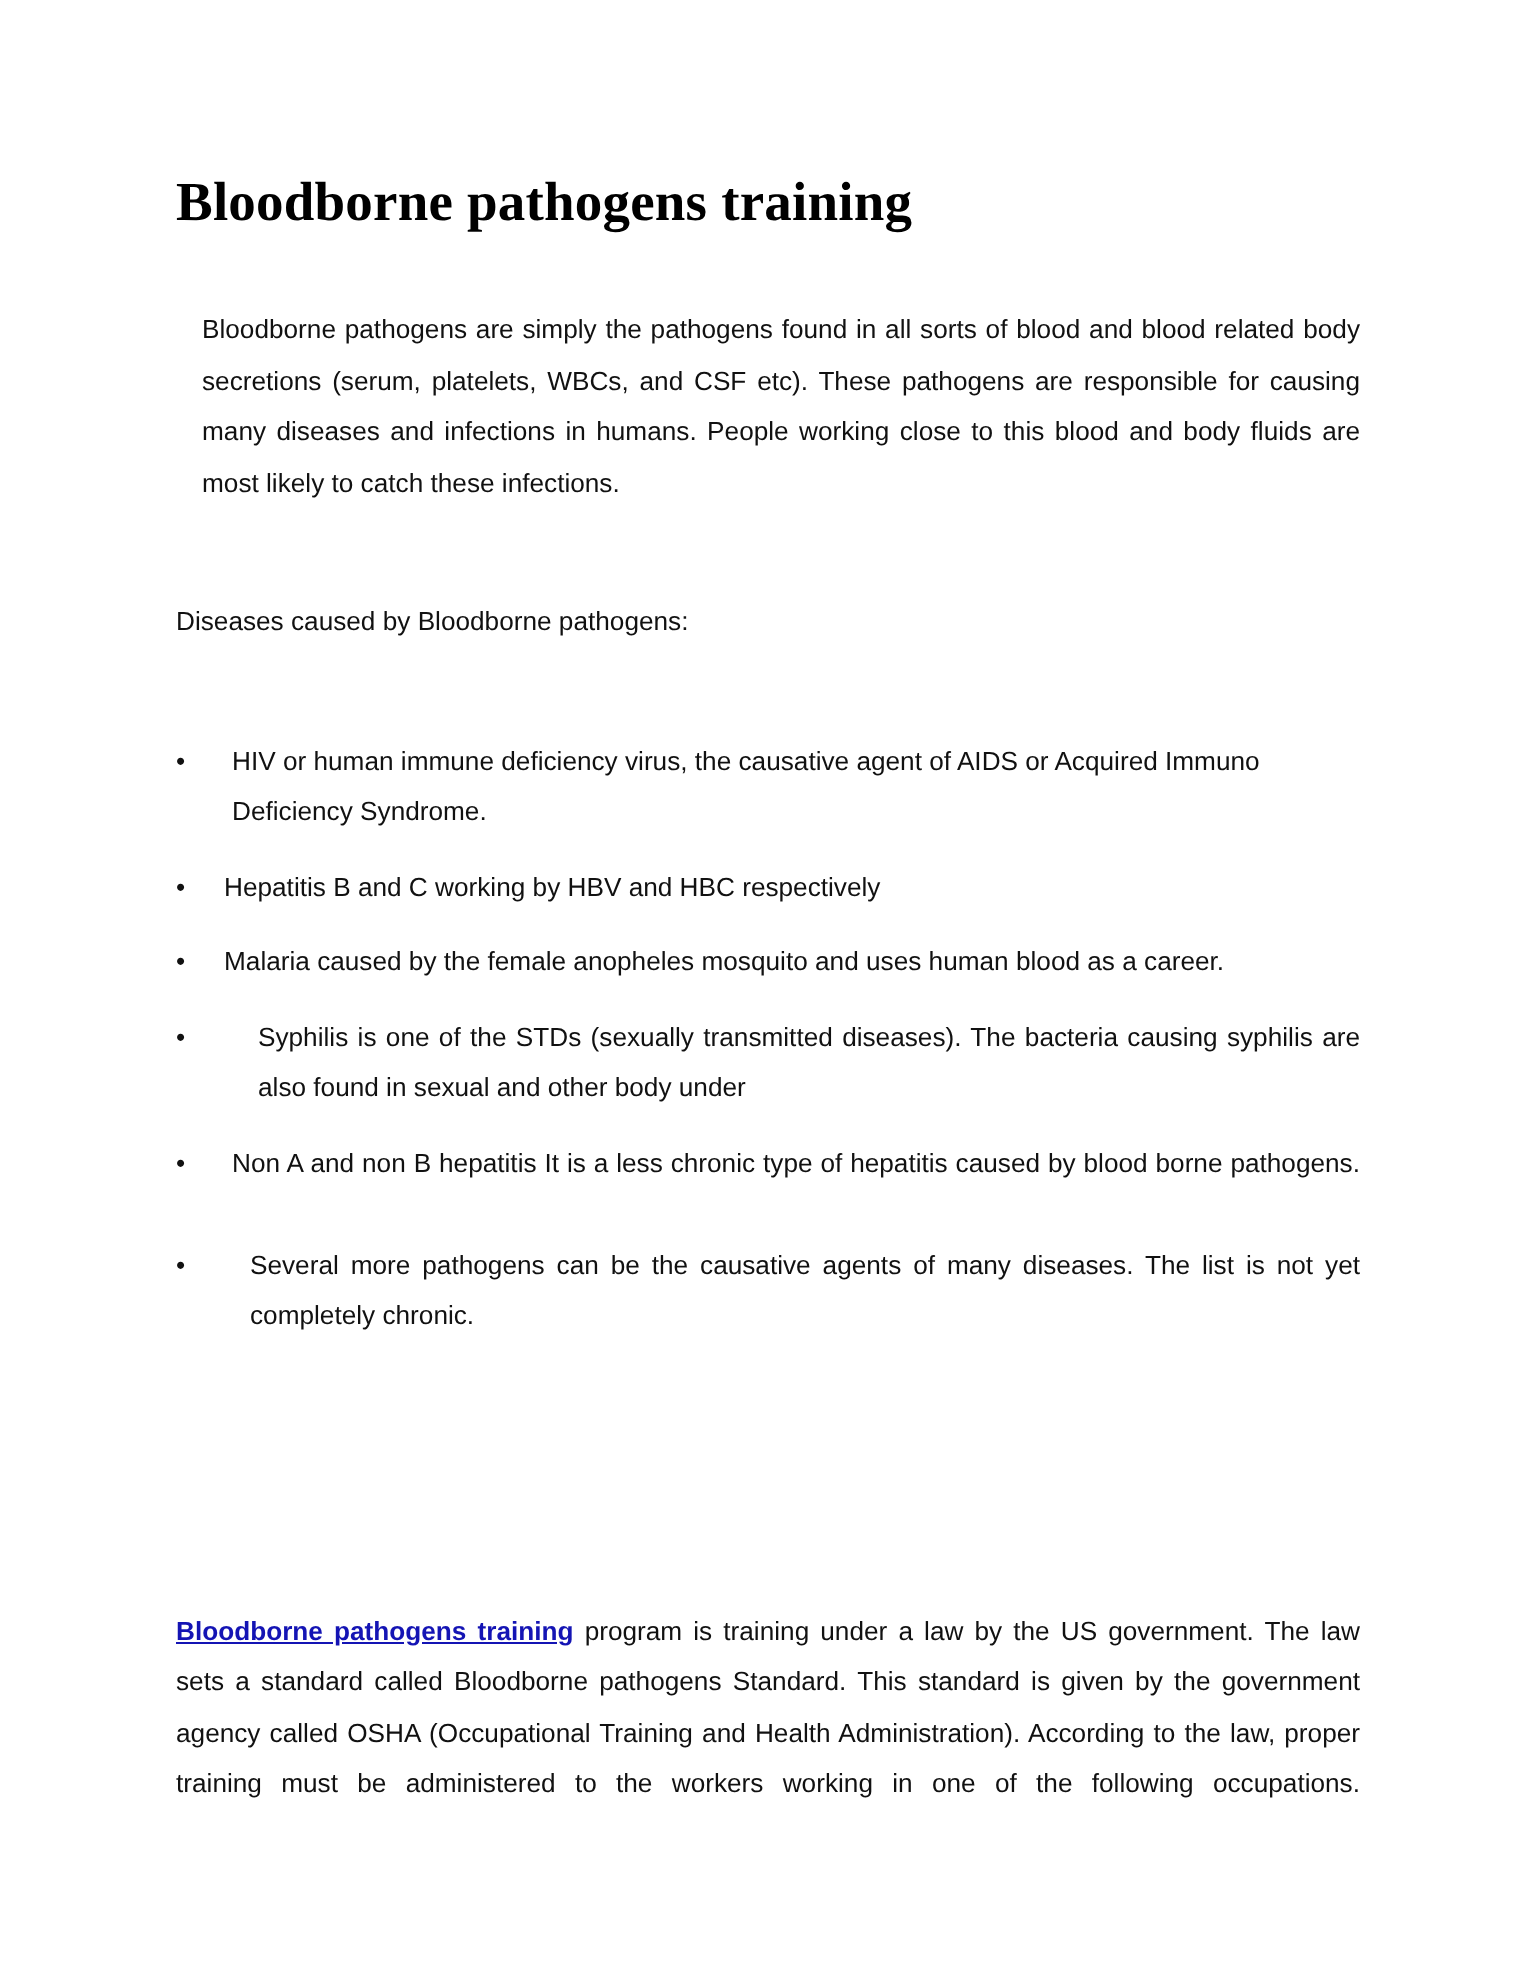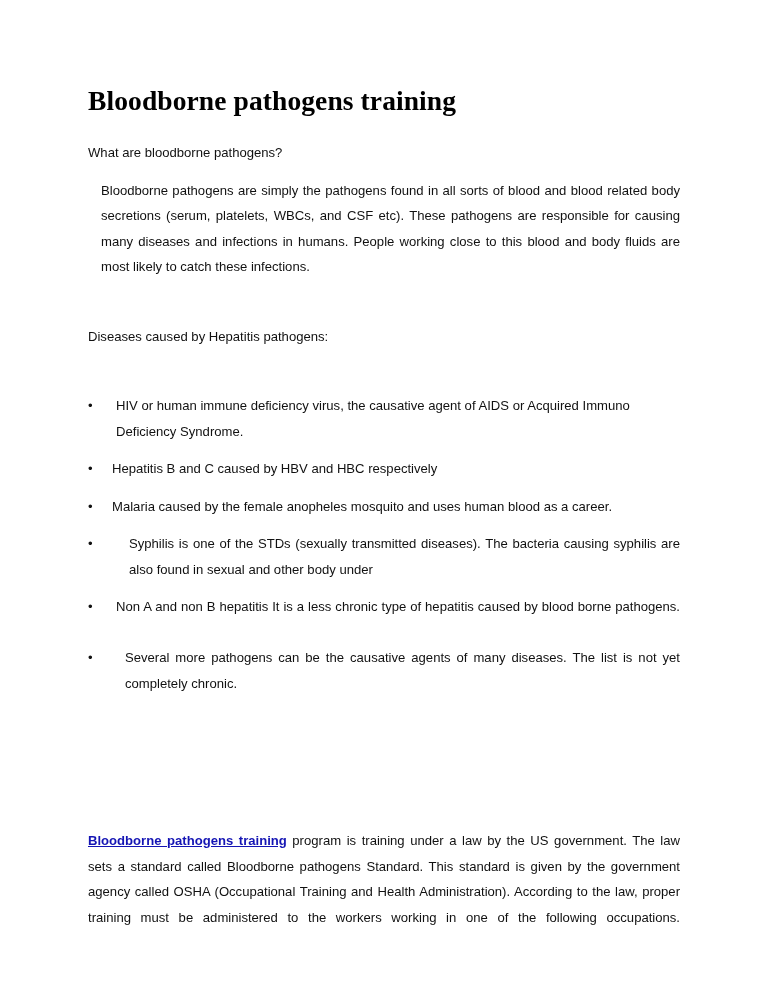--- a/index.html
+++ b/index.html
@@ -91,45 +91,44 @@
 </head>
 <body>
 
 <div class="page">
   <div class="content">
 
     <h1 class="doc-title">Bloodborne pathogens training</h1>
 
     <div class="spacer-md"></div>
 
-    <p class="para">What are bloodborne pathogens?</p>
 
     <div class="spacer-sm"></div>
 
     <p class="para justify">Bloodborne pathogens are simply the pathogens found in all sorts of blood and blood related body secretions (serum, platelets, WBCs, and CSF etc). These pathogens are responsible for causing many diseases and infections in humans. People working close to this blood and body fluids are most likely to catch these infections.</p>
 
     <div class="spacer-xl"></div>
 
-    <p class="para">Diseases caused by Hepatitis pathogens:</p>
+    <p class="para">Diseases caused by Bloodborne pathogens:</p>
 
     <div class="spacer-lg"></div>
 
 
     <div class="spacer-sm"></div>
 
     <div class="bullet-row">
       <span class="bullet-mark wide">•</span>
       <span class="bullet-text">HIV or human immune deficiency virus, the causative agent of AIDS or Acquired Immuno Deficiency Syndrome.</span>
     </div>
 
     <div class="spacer-sm"></div>
 
     <div class="bullet-row">
       <span class="bullet-mark">•</span>
-      <span class="bullet-text">Hepatitis B and C caused by HBV and HBC respectively</span>
+      <span class="bullet-text">Hepatitis B and C working by HBV and HBC respectively</span>
     </div>
 
     <div class="spacer-sm"></div>
 
     <div class="bullet-row">
       <span class="bullet-mark">•</span>
       <span class="bullet-text">Malaria caused by the female anopheles mosquito and uses human blood as a career.</span>
     </div>
 
     <div class="spacer-sm"></div>

